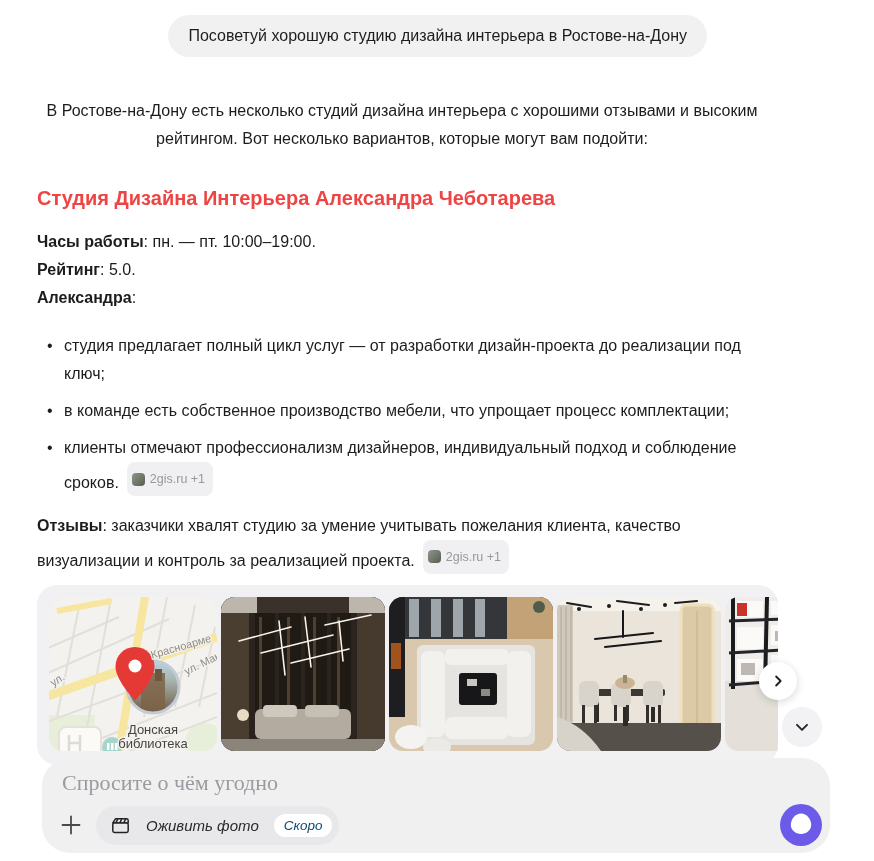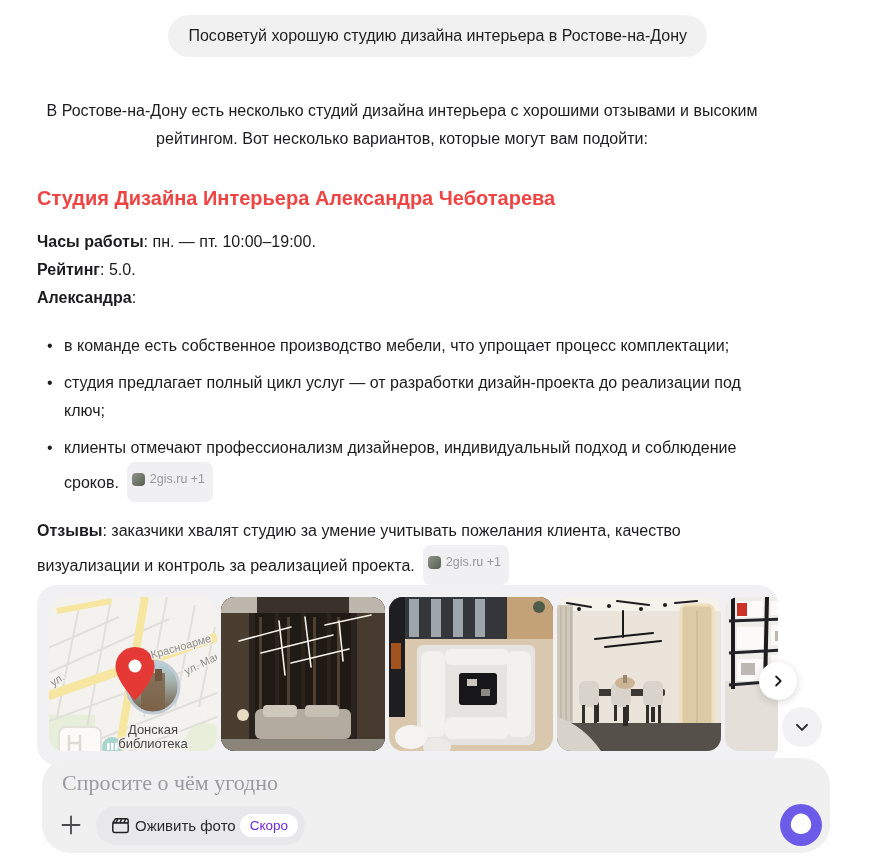--- a/index.html
+++ b/index.html
@@ -19,21 +19,21 @@
   .detail-row { font-size:16px; line-height:28px; }
   .detail-row b { font-weight:700; }
   ul.features { list-style:none; margin-top:20px; padding-left:10px; }
   ul.features li { position:relative; padding-left:17px; font-size:16px; line-height:28px;
                    width:710px; margin-bottom:9px; }
   ul.features li::before { content:"•"; position:absolute; left:0; top:0; color:#1c1c1f; }
   .reviews { margin-top:15px; font-size:16px; line-height:28px; width:748px; }
   .reviews b { font-weight:700; }
 
   .cite { display:inline-flex; align-items:center; gap:5px; background:#f0eff1; border-radius:8px;
-          padding:3px 8px 9px 5px; font-size:12.5px; color:#98979d; margin-left:8px; vertical-align:2px;
+          padding:3px 8px 3px 5px; font-size:12.5px; color:#98979d; margin-left:8px; vertical-align:2px;
           white-space:nowrap; cursor:pointer; }
   .cite-ico { width:13px; height:13px; border-radius:4px;
               background:linear-gradient(135deg,#8d948a 0%,#6d7568 60%,#545c50 100%); display:inline-block; }
 
   
   .gallery { position:absolute; left:37px; top:585px; width:741px; height:180px;
              background:#f1f1f3; border-radius:20px; overflow:hidden; z-index:1; }
   .gallery-track { position:absolute; left:12px; top:12px; display:flex; gap:4px; }
   .tile { height:154px; border-radius:14px; overflow:hidden; flex:0 0 auto; cursor:pointer; background:#e8e6e2; }
   .tile svg { display:block; }
@@ -50,23 +50,23 @@
 
   
   .composer { position:absolute; left:42px; top:758px; width:788px; height:95px; background:#f0f0f1;
               border-radius:28px; z-index:2; }
   .composer-input { position:absolute; left:20px; top:11px; width:600px; height:28px; border:none;
                     background:transparent; font-family:Liberation Serif, serif; font-size:22px; color:#4c1d95; outline:none; }
   .composer-input::placeholder { color:#9b9aa1; }
   .plus-btn { position:absolute; left:10px; top:48px; width:38px; height:38px; border:none; background:transparent;
               display:flex; align-items:center; justify-content:center; cursor:pointer; }
   .action-pill { position:absolute; left:54px; top:48px; height:39px; background:#e8e7ea; border:none;
-                 border-radius:20px; display:inline-flex; align-items:center; gap:4px; padding:0 7px 0 14px;
-                 font-family:inherit; font-size:15px; color:#2a2a2e; cursor:pointer; }
-  .soon-badge { background:#fff; border-radius:13px; padding:4px 10px; font-size:13.5px; color:#6d28d9; }
+                 border-radius:20px; display:inline-flex; align-items:center; gap:15px; padding:0 7px 0 14px;
+                 font-family:inherit; font-size:15px; color:#2a2a2e; cursor:pointer;font-style:italic; }
+  .soon-badge { background:#fff; border-radius:13px; padding:4px 10px; font-size:13.5px; color:#0c4a6e; }
   .alice-btn { position:absolute; left:738px; top:46px; width:42px; height:42px; border-radius:50%;
                background:#6b5be8; border:none; display:flex; align-items:center; justify-content:center;
                cursor:pointer; }
 
   .map-label { font-size:13px; fill:#454545; stroke:#f4f2ee; stroke-width:3px; paint-order:stroke; }
   .street-label { font-size:11px; fill:#8f8d88; stroke:#f4f2ee; stroke-width:2.5px; paint-order:stroke; }
 </style>
 </head>
 <body>
 
@@ -88,24 +88,24 @@
       <div class="detail-row">
         <b>Рейтинг</b><span>: 5.0.</span>
       </div>
       <div class="detail-row">
         <b>Александра</b><span>:</span>
       </div>
     </div>
 
     <ul class="features">
       <li>
-        <span>в команде есть собственное производство мебели, что упрощает процесс комплектации;</span>
+        <span>студия предлагает полный цикл услуг — от разработки дизайн-проекта до реализации под ключ;</span>
       </li>
       <li>
-        <span>студия предлагает полный цикл услуг — от разработки дизайн-проекта до реализации под ключ;</span>
+        <span>в команде есть собственное производство мебели, что упрощает процесс комплектации;</span>
       </li>
       <li>
         <span>клиенты отмечают профессионализм дизайнеров, индивидуальный подход и соблюдение сроков.</span><span class="cite">
             <span class="cite-ico"></span>
             <span>2gis.ru +1</span>
           </span>
       </li>
     </ul>
 
     <p class="reviews">

